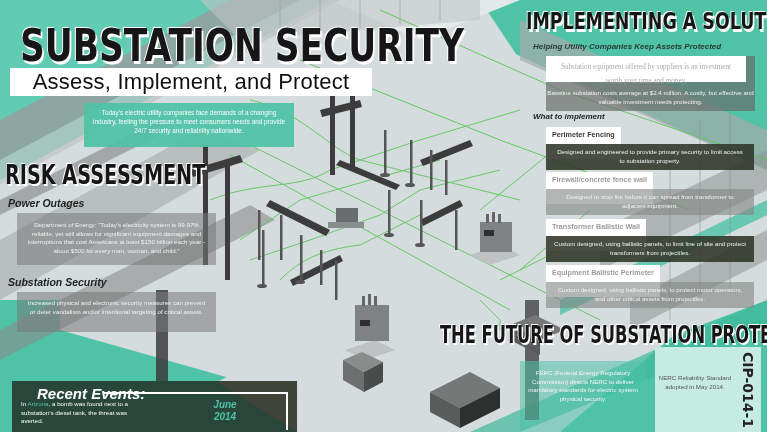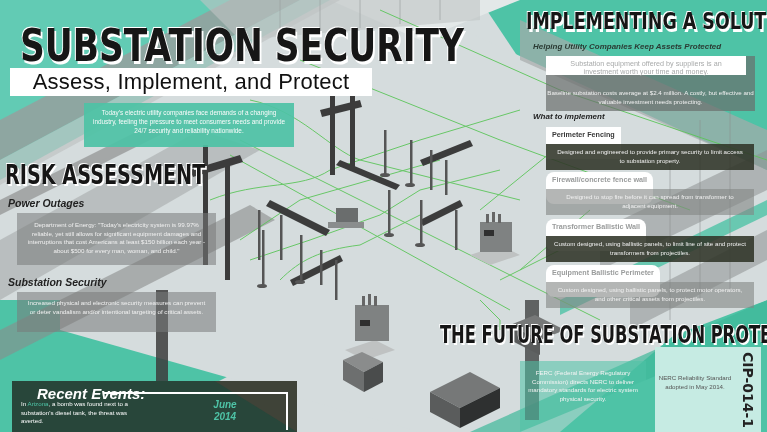--- a/index.html
+++ b/index.html
@@ -38,30 +38,30 @@
   .recent-line { left: 104px; top: 392px; width: 184px; height: 2px; background: #ffffff; }
   .recent-line2 { left: 286px; top: 392px; width: 2px; height: 38px; background: #ffffff; }
   .recent-text { left: 21px; top: 400px; width: 120px; font-size: 6.2px; color: #ffffff; line-height: 8.5px; }
   .recent-text .hl { color: #4ec3a6; }
   .recent-date { left: 200px; top: 399px; width: 50px; font-style: italic; font-weight: bold; font-size: 10px; color: #4ec3a6; text-align: center; line-height: 12px; }
 
   
   .impl-title { left: 526px; top: 8px; font-size: 21px; transform: scale(0.83, 1.12); }
   .impl-sub { left: 533px; top: 42px; font-style: italic; font-weight: bold; font-size: 8px; color: #2a3a33; }
   .impl-dark { left: 546px; top: 56px; width: 209px; height: 55px; background: rgba(105,110,108,0.7); }
-  .impl-white { left: 546px; top: 56px; width: 200px; height: 19px; background: #ffffff; color: #a8aaaa; font-size: 7.2px; line-height: 8px; padding: 4px 8px; text-align: center; }
+  .impl-white { left: 546px; top: 56px; width: 200px; height: 26px; background: #ffffff; color: #a8aaaa; font-size: 7.2px; line-height: 14px; padding: 4px 8px; text-align: center; font-family: Liberation Serif, serif; }
   .impl-note { left: 546px; top: 88px; width: 209px; color: #f1f1f1; font-size: 6.2px; text-align: center; line-height: 9px; }
   .wti { left: 533px; top: 112px; font-style: italic; font-weight: bold; font-size: 8px; color: #222; }
 
   .item-label { background: #ffffff; font-weight: bold; font-size: 7.2px; padding: 0 6px; line-height: 15px; height: 32px; }
   .item-desc { color: #f1f1f1; font-size: 6.2px; text-align: center; line-height: 9px; padding: 3px 8px; }
   .dark-desc { background: rgba(48,52,40,0.88); }
   .gray-desc { background: rgba(130,134,132,0.6); }
   .lbl-dark { color: #3a3a3a; }
-  .lbl-gray { color: #9a9c9c; border-radius: 8px; }
+  .lbl-gray { color: #9a9c9c; }
 
   .fut-title { left: 440px; top: 320px; font-size: 22px; transform: scale(0.74, 1.15); }
   .ferc-box { left: 520px; top: 361px; width: 126px; height: 71px; background: rgba(78,195,166,0.55); color: #f4f4f4; font-size: 6.2px; text-align: center; line-height: 8.5px; padding: 8px 6px; }
   .nerc-box { left: 655px; top: 347px; width: 106px; height: 85px; background: #c6ebe3; }
   .nerc-text { left: 658px; top: 374px; width: 74px; font-size: 6.2px; color: #555; text-align: center; line-height: 8.5px; }
   .cip { left: 740px; top: 352px; font-family: "DejaVu Sans", sans-serif; font-weight: bold; font-size: 14px; color: #222; writing-mode: vertical-rl; letter-spacing: 0px; }
 </style>
 </head>
 <body>
 

